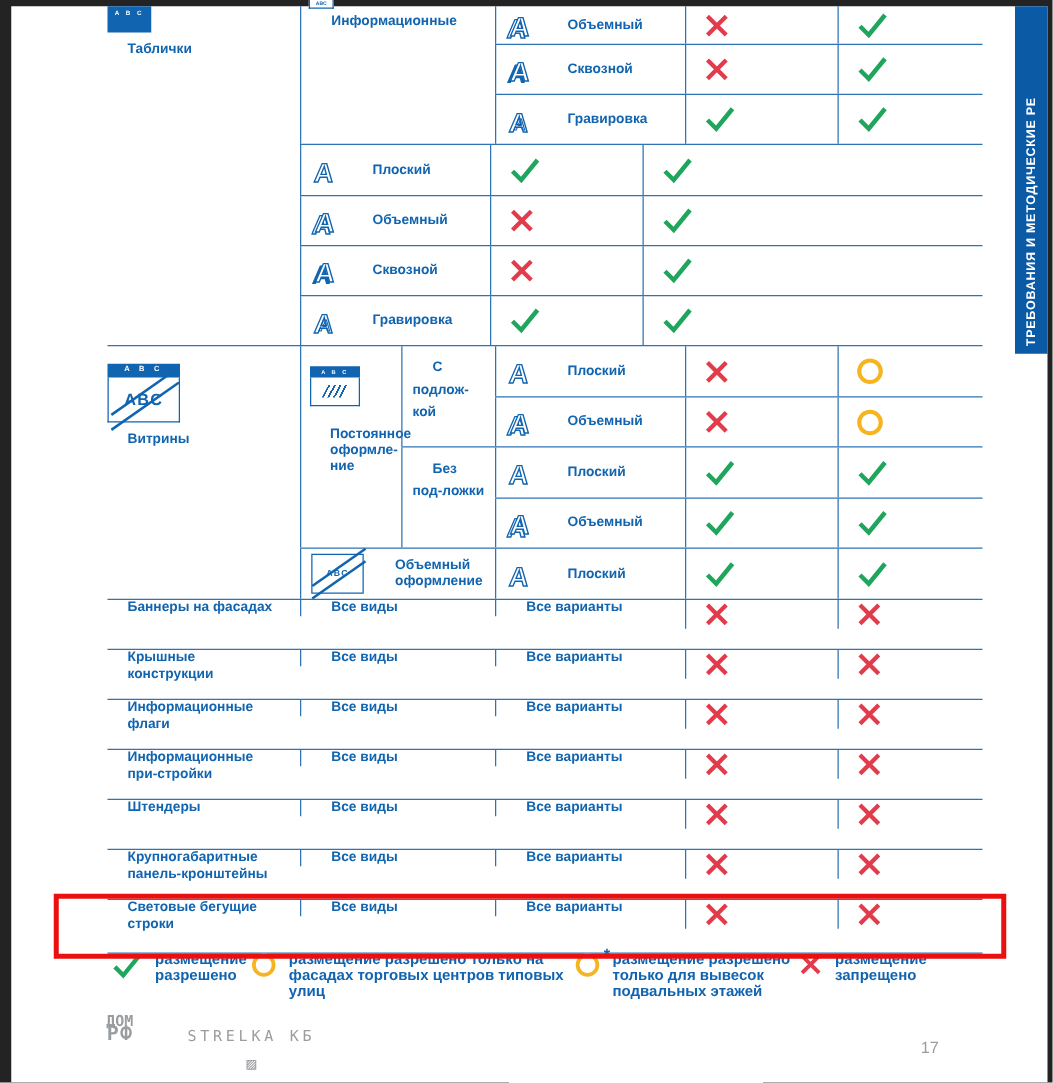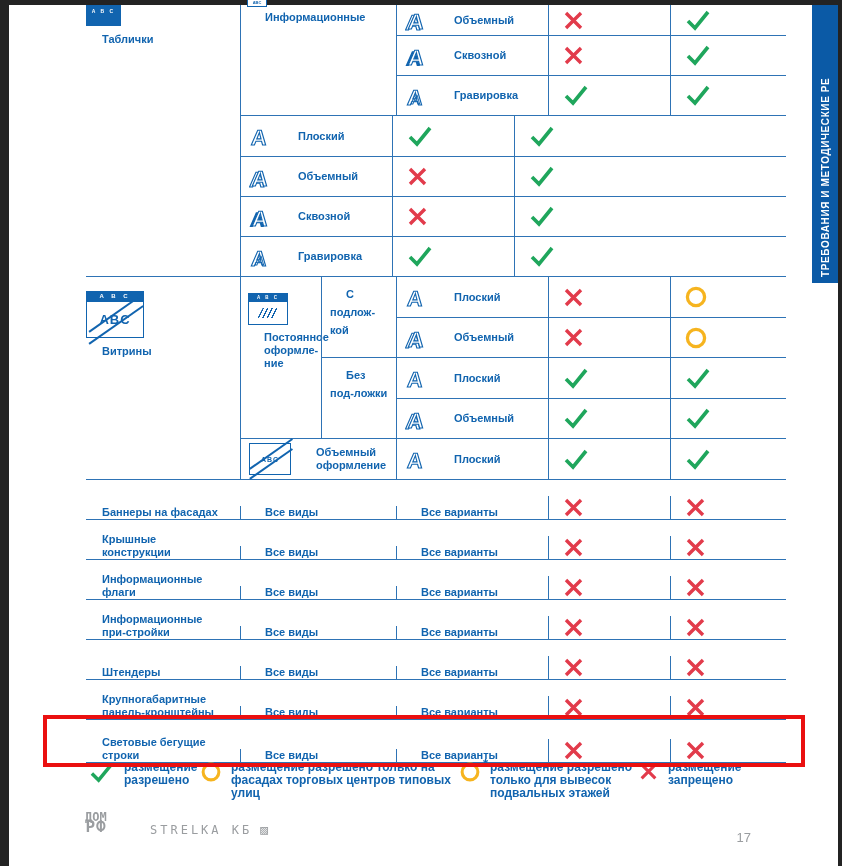--- a/index.html
+++ b/index.html
@@ -45,21 +45,21 @@
   .vcell{width:152px;box-sizing:border-box;border-left:1px solid var(--line,#2e73b5);
     display:flex;align-items:center;padding-left:8px;}
   .mcell1{width:122px;box-sizing:border-box;border-left:1px solid var(--line,#2e73b5);
     display:flex;align-items:center;padding-left:13px;}
   .mcell2{flex:1;box-sizing:border-box;border-left:1px solid var(--line,#2e73b5);
     display:flex;align-items:center;padding-left:13px;}
   .blue-t{color:var(--blue,#1164af);font-size:11px;font-weight:bold;line-height:13px;padding-left:16px;}
   .cat-label{margin-top:7px;}
   .v-label{margin-left:9px;}
   
-  .srow{display:flex;box-sizing:border-box;border-top:1.5px solid var(--line,#2e73b5);height:40px;align-items:flex-end;}
+  .srow{display:flex;box-sizing:border-box;border-top:1.5px solid var(--line,#2e73b5);height:40px;align-items:flex-start;}
   .srow.tall{height:44px;border-bottom:1.5px solid var(--line,#2e73b5);}
   .s-cat{width:154px;box-sizing:border-box;display:flex;align-items:center;padding-right:16px;}
   .s-type{width:156px;box-sizing:border-box;border-left:1px solid var(--line,#2e73b5);display:flex;align-items:center;padding-left:8px;}
   .s-var{width:152px;box-sizing:border-box;border-left:1px solid var(--line,#2e73b5);display:flex;align-items:center;padding-left:8px;}
   
   .plate-icon{width:35px;height:21px;background:var(--blue,#1164af);color:#fff;
     font-size:5px;font-weight:bold;letter-spacing:2px;text-align:center;padding-top:3px;box-sizing:border-box;}
   .fragment-icon{position:absolute;left:238px;top:-5px;width:20px;height:7px;background:#fff;
     border:1px solid var(--blue,#1164af);border-top:none;box-sizing:border-box;overflow:hidden;
     font-size:4px;color:var(--blue,#1164af);text-align:center;font-weight:bold;z-index:9;}
@@ -97,21 +97,21 @@
   .legend-text{color:var(--blue,#1164af);font-size:12px;font-weight:bold;line-height:13px;}
   .circ-wrap{position:relative;}
   .circ-ast{position:absolute;right:-7px;top:-5px;color:var(--blue,#1164af);font-size:13px;font-weight:bold;}
   
   #footer{position:absolute;left:0;top:805px;width:790px;height:45px;}
   .domrf{position:absolute;left:76px;top:2px;color:var(--gray,#9a9da0);
     font-family:"DejaVu Sans Mono",monospace;font-weight:bold;text-align:right;line-height:10px;}
   .domrf .l1{font-size:12px;letter-spacing:0px;}
   .domrf .l2{font-size:16px;letter-spacing:1px;}
   .studio{position:absolute;left:141px;top:12px;color:var(--gray,#9a9da0);
-    font-family:"DejaVu Sans Mono",monospace;font-size:12px;letter-spacing:3px;display:flex;align-items:center;gap:8px;}
+    font-family:"DejaVu Sans Mono",monospace;font-size:12px;letter-spacing:3px;display:flex;align-items:center;gap:8px;flex-direction:column;}
   .hatch-glyph{font-size:13px;letter-spacing:0;}
   .page-num{position:absolute;right:48px;top:20px;color:var(--gray,#9a9da0);font-size:13px;}
 </style>
 </head>
 <body>
 
 <div class="page">
 
   <div class="side-tab">
     <span>ТРЕБОВАНИЯ И МЕТОДИЧЕСКИЕ РЕ</span>
@@ -325,21 +325,21 @@
         </div>
         <div class="groups">
           <div class="group">
             <div class="perm-cell">
               <div class="perm-icon">
       <div class="perm-head">A B C</div>
       <div class="perm-body">
                   <span class="hatch"></span>
                 </div>
               </div>
-              <div class="blue-t" style="margin-top:6px">Постоянное оформле-ние</div>
+              <div class="blue-t" style="margin-top:16px">Постоянное оформле-ние</div>
             </div>
             <div class="subgroups">
               <div class="subgroup">
                 <div class="sub-cell"><span class="blue-t">С подлож-кой</span></div>
                 <div class="variants">
                   <div class="vrow">
                     <div class="vcell">
                       <span class="letter-icon"><svg width="24" height="26" viewBox="0 0 28 30">
                           <g transform="skewX(-4)">
                             <text x="4" y="26" font-family="Liberation Sans,sans-serif" font-weight="bold" font-size="25" fill="#fff" stroke="#1164af" stroke-width="1.3">A</text>

